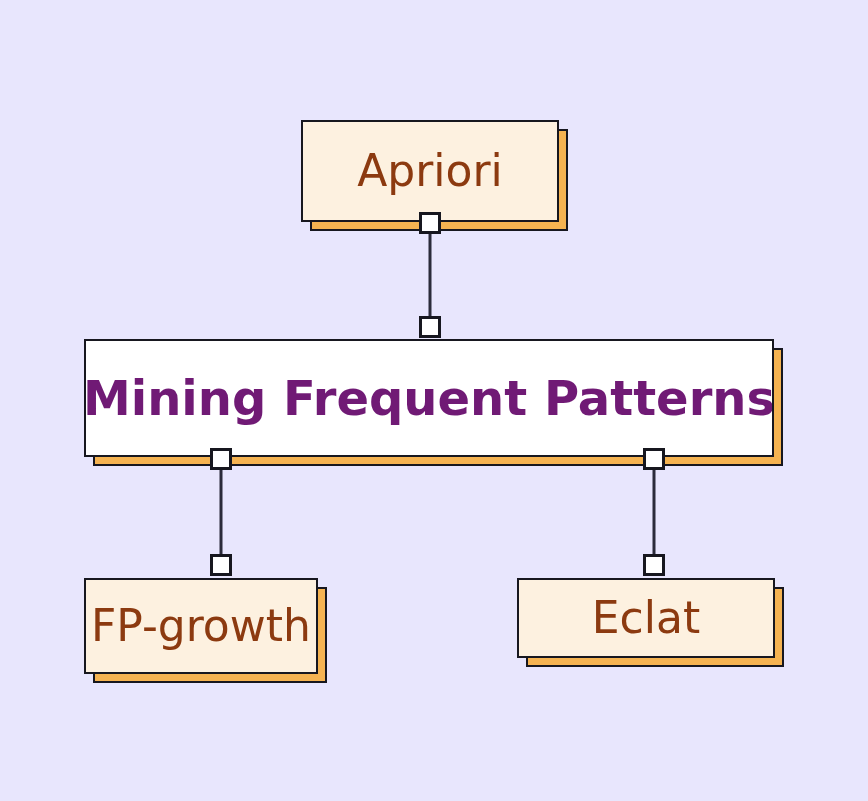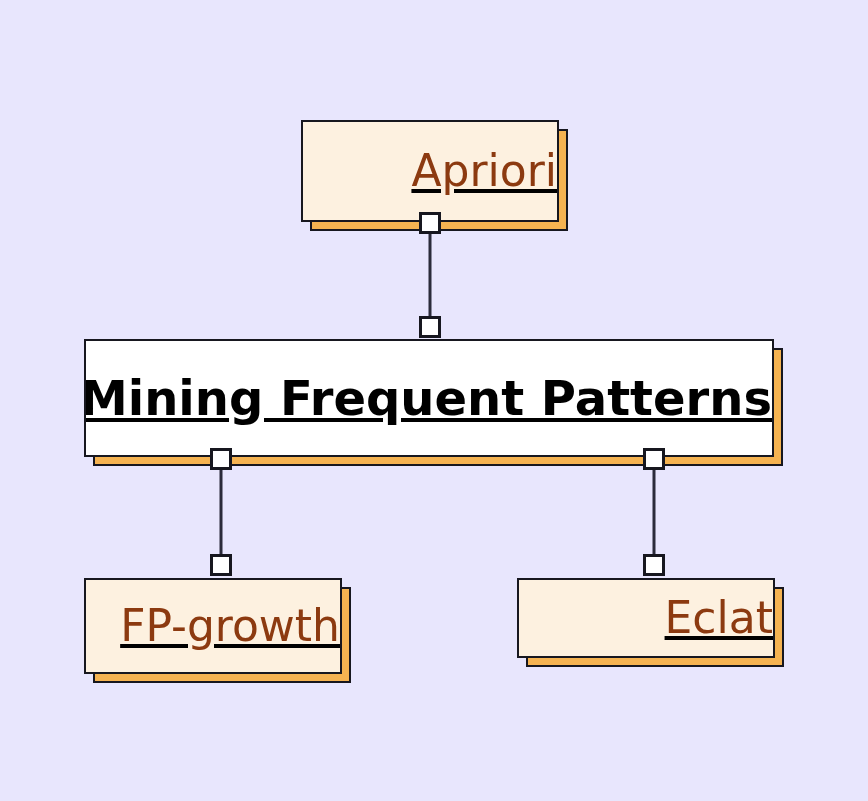--- a/index.html
+++ b/index.html
@@ -49,23 +49,22 @@
   .node .card {
     position: absolute;
     left: 0;
     top: 0;
     width: 100%;
     height: 100%;
     box-sizing: border-box;
     border: 2px solid #17171f;
     display: flex;
     align-items: center;
-    justify-content: flex-end;
+    justify-content: center;
     overflow: hidden;
-    text-decoration: underline;
   }
   .node .label {
     white-space: nowrap;
     line-height: 1;
   }
 
   
   .node.cream .card {
     background: #fdf1e0;
   }
@@ -73,21 +72,21 @@
     color: #8c3a10;
     font-size: 44px;
     font-weight: 400;
   }
 
   
   .node.central .card {
     background: #ffffff;
   }
   .node.central .label {
-    color: #000000;
+    color: #701a75;
     font-size: 48px;
     font-weight: 700;
   }
 
   
   .handle {
     position: absolute;
     width: 22px;
     height: 22px;
     background: #ffffff;
@@ -114,21 +113,21 @@
     </div>
   </div>
 
   <div class="node central" style="left:84px; top:339px; width:690px; height:118px;">
     <div class="shadow"></div>
     <div class="card">
       <span class="label">Mining Frequent Patterns</span>
     </div>
   </div>
 
-  <div class="node cream" style="left:84px; top:578px; width:258px; height:96px;">
+  <div class="node cream" style="left:84px; top:578px; width:234px; height:96px;">
     <div class="shadow"></div>
     <div class="card">
       <span class="label">FP-growth</span>
     </div>
   </div>
 
   <div class="node cream" style="left:517px; top:578px; width:258px; height:80px;">
     <div class="shadow"></div>
     <div class="card">
       <span class="label">Eclat</span>

